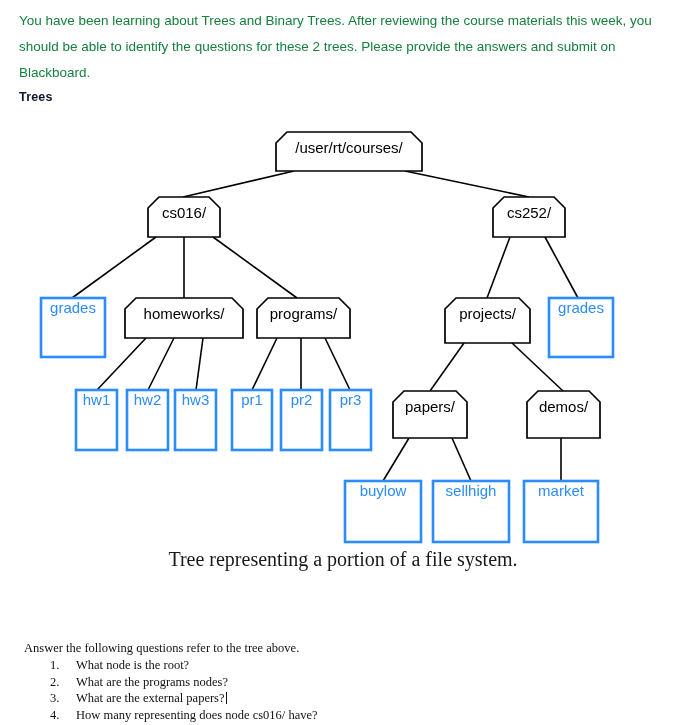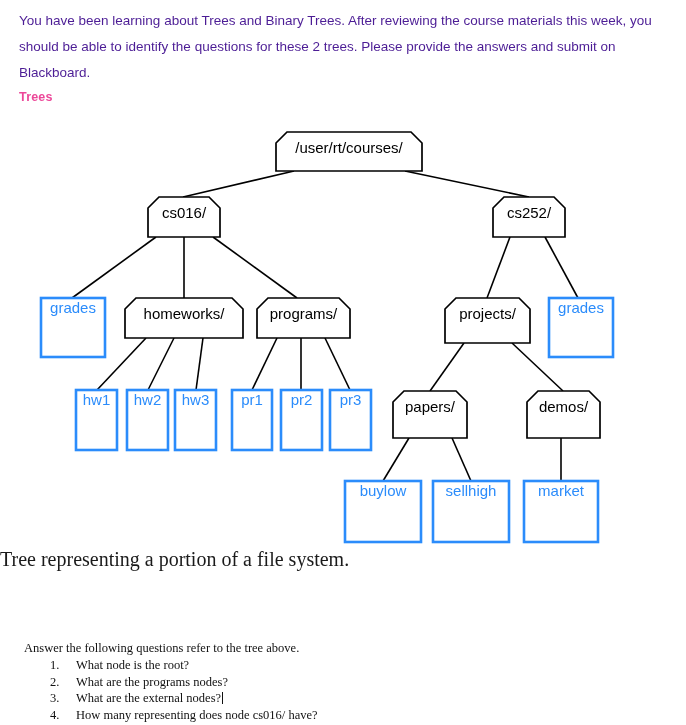--- a/index.html
+++ b/index.html
@@ -16,46 +16,47 @@
     overflow: hidden;
   }
 
   #intro {
     position: absolute;
     left: 19px;
     top: 8px;
     width: 640px;
     font-size: 13.5px;
     line-height: 26px;
-    color: #4c1d95;
+    color: #15803d;
   }
 
   #section-heading {
     position: absolute;
     left: 19px;
     top: 90px;
     font-size: 12.5px;
     font-weight: bold;
-    color: #ec4899;
+    color: #0f172a;
     letter-spacing: 0.2px;
   }
 
   #diagram {
     position: absolute;
     left: 0;
     top: 118px;
     width: 686px;
     height: 440px;
   }
 
   #caption {
     position: absolute;
     left: 0;
     top: 548px;
     width: 686px;
+    text-align: center;
     font-family: "Liberation Serif", serif;
     font-size: 20px;
     color: #1a1a1a;
   }
 
   #questions {
     position: absolute;
     left: 24px;
     top: 641px;
     width: 600px;
@@ -229,16 +230,16 @@
   </svg>
 </div>
 
 <div id="caption">Tree representing a portion of a file system.</div>
 
 <div id="questions">
   <p class="q-intro">Answer the following questions refer to the tree above.</p>
   <ol id="questions-list">
       <li><span class="num">1.</span><span>What node is the root?</span></li>
       <li><span class="num">2.</span><span>What are the programs nodes?</span></li>
-      <li><span class="num">3.</span><span>What are the external nodes?</span><span class="caret"></span></li>
+      <li><span class="num">3.</span><span>What are the external papers?</span><span class="caret"></span></li>
       <li><span class="num">4.</span><span>How many representing does node cs016/ have?</span></li>
     </ol>
 </div>
 
 </body></html>

